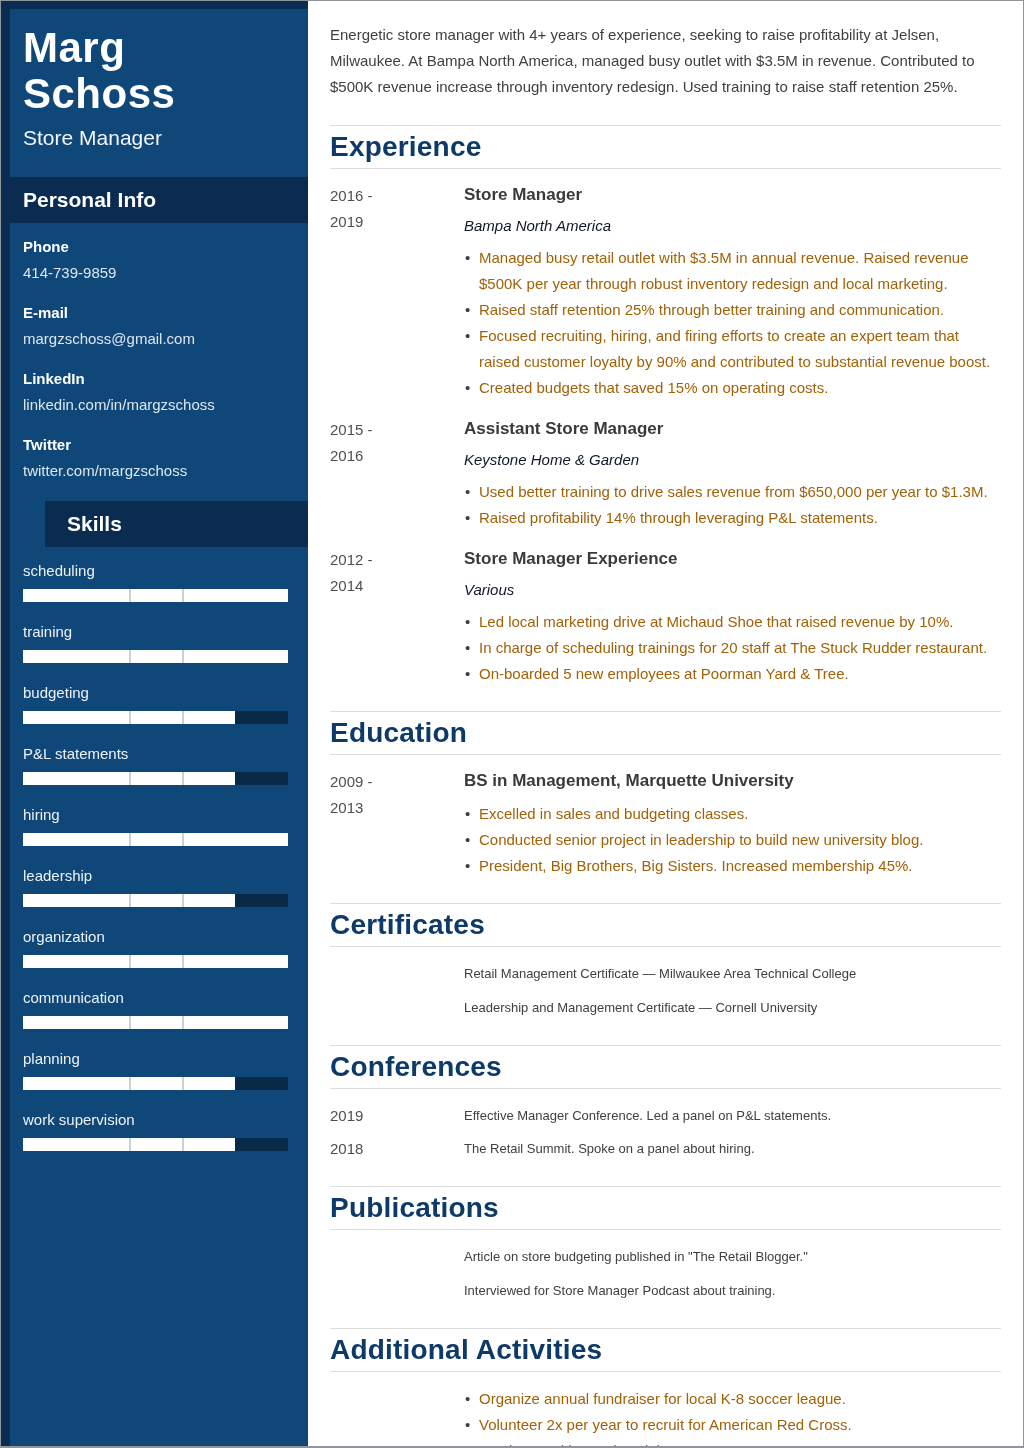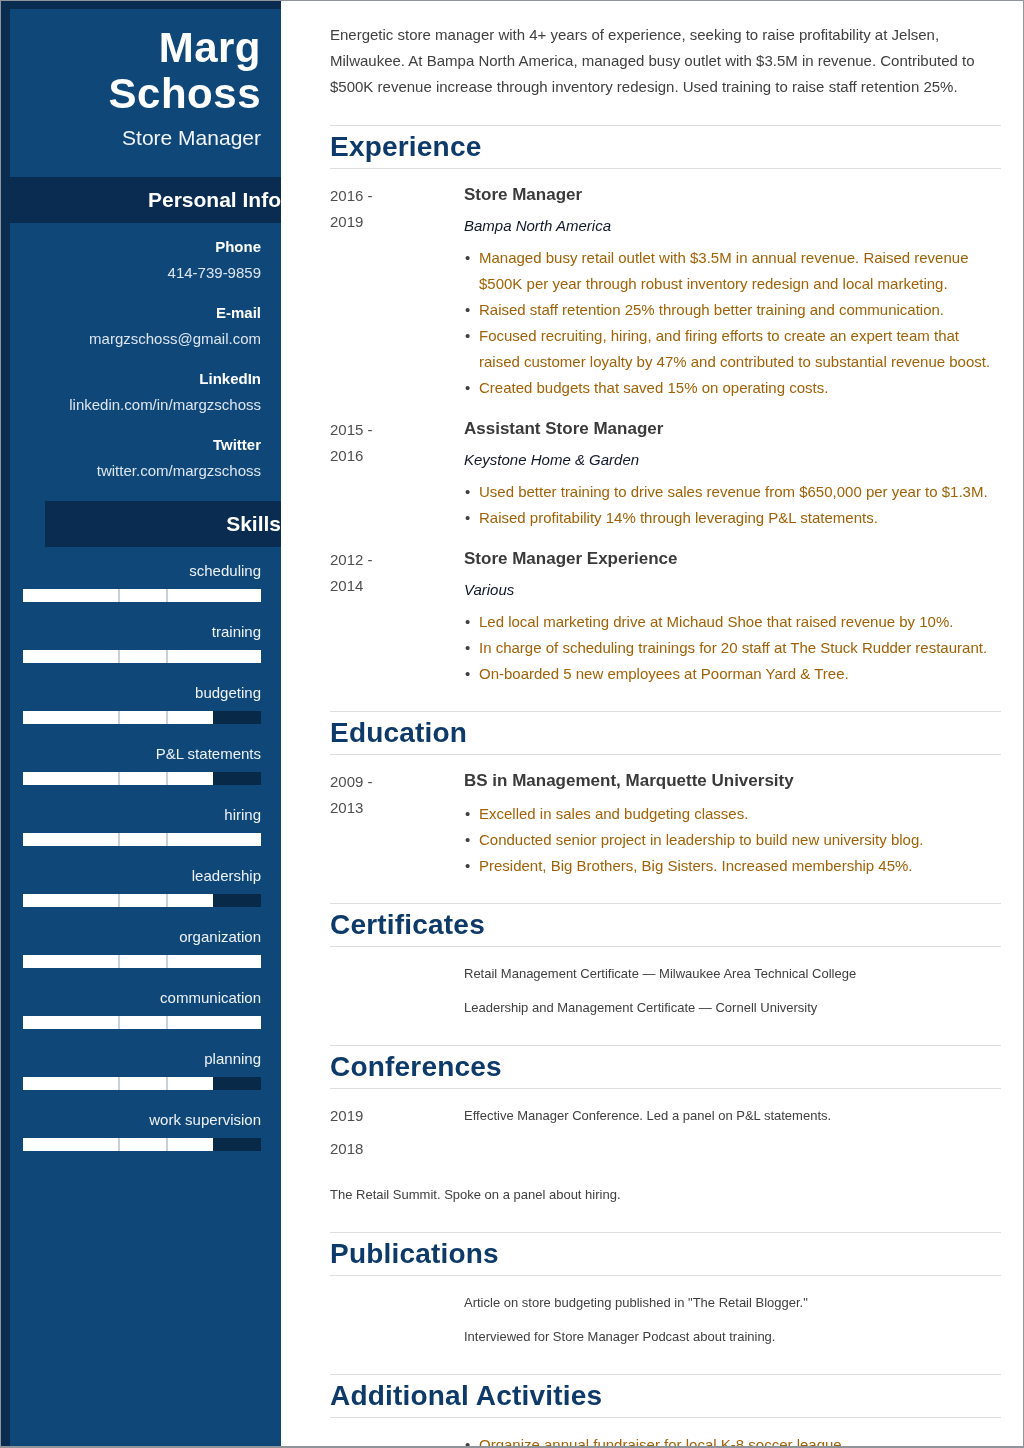--- a/index.html
+++ b/index.html
@@ -4,22 +4,22 @@
 <style>
   html,body { margin:0; padding:0; background:#ffffff; }
   .page {
     position:relative; width:1024px; height:1448px; margin:0 auto;
     box-sizing:border-box; background:#ffffff;
     border:1px solid #90959b; border-bottom-width:2px;
     font-family:"Liberation Sans", sans-serif; overflow:hidden;
   }
   
   .sidebar {
-    position:absolute; top:0; left:0; bottom:0; width:280px;
-    background:#0f4779; color:#ffffff;text-align:right;
+    position:absolute; top:0; left:0; bottom:0; width:307px;
+    background:#0f4779; color:#ffffff;
   }
   .left-strip { position:absolute; top:0; left:0; bottom:0; width:9px; background:#0a2c50; }
   .top-strip  { height:8px; background:#0a2c50; }
   .side-name  { margin:16px 20px 0 22px; font-size:42px; font-weight:bold; line-height:46px; letter-spacing:.5px; color:#ffffff; }
   .side-title { margin:8px 20px 0 22px; font-size:21px; line-height:26px; color:#f2f5f9; }
   .side-band  { margin-top:26px; height:46px; line-height:46px; background:#0a2c50; padding-left:22px; font-size:21px; font-weight:bold; color:#ffffff; }
   .band-skills { margin-top:10px;margin-left:44px; }
   .contacts { padding:14px 20px 0 22px; }
   .contact { margin-bottom:20px; }
   .contact-label { font-size:15px; font-weight:bold; line-height:20px; color:#ffffff; }
@@ -44,21 +44,21 @@
   .entry + .entry { margin-top:16px; }
   .entry-date { flex:none; width:114px; font-size:15px; line-height:26px; color:#4f4f4f; }
   .entry-body { flex:1; min-width:0; }
   .entry-title { margin:0; font-size:17px; line-height:24px; font-weight:bold; color:#3a3a3a; }
   .entry-subtitle { margin-top:8px; font-size:15px; line-height:22px; font-style:italic; color:#0f172a; }
   .bullets { list-style:none; margin:8px 0 0 0; padding:0; }
   .bullets li { position:relative; padding-left:15px; font-size:15px; line-height:26px; color:#a16207; }
   .bullets li::before { content:"\2022"; position:absolute; left:1px; color:#3f3f3f; }
   .plain-line, .row-text { font-size:13px; line-height:26px; color:#404040; }
   .line-entry + .line-entry { margin-top:8px; }
-  .row-entry + .row-entry { margin-top:7px;flex-direction:column; }
+  .row-entry + .row-entry { margin-top:7px; }
 </style>
 </head>
 <body>
 
 <div class="page">
 
   <aside class="sidebar">
     <div class="left-strip"></div>
     <div class="top-strip"></div>
     <div class="side-name">Marg Schoss</div>
@@ -177,21 +177,21 @@
     <div class="entry-date">
       <div class="date-from">2016 -</div>
       <div class="date-to">2019</div>
     </div>
     <div class="entry-body">
       <h3 class="entry-title">Store Manager</h3>
       <div class="entry-subtitle">Bampa North America</div>
       <ul class="bullets">
                   <li>Managed busy retail outlet with $3.5M in annual revenue. Raised revenue $500K per year through robust inventory redesign and local marketing.</li>
                   <li>Raised staff retention 25% through better training and communication.</li>
-                  <li>Focused recruiting, hiring, and firing efforts to create an expert team that raised customer loyalty by 47% and contributed to substantial revenue boost.</li>
+                  <li>Focused recruiting, hiring, and firing efforts to create an expert team that raised customer loyalty by 90% and contributed to substantial revenue boost.</li>
                   <li>Created budgets that saved 15% on operating costs.</li>
                 </ul>
     </div>
   </div>
             <div class="entry">
     <div class="entry-date">
       <div class="date-from">2015 -</div>
       <div class="date-to">2016</div>
     </div>
     <div class="entry-body">

